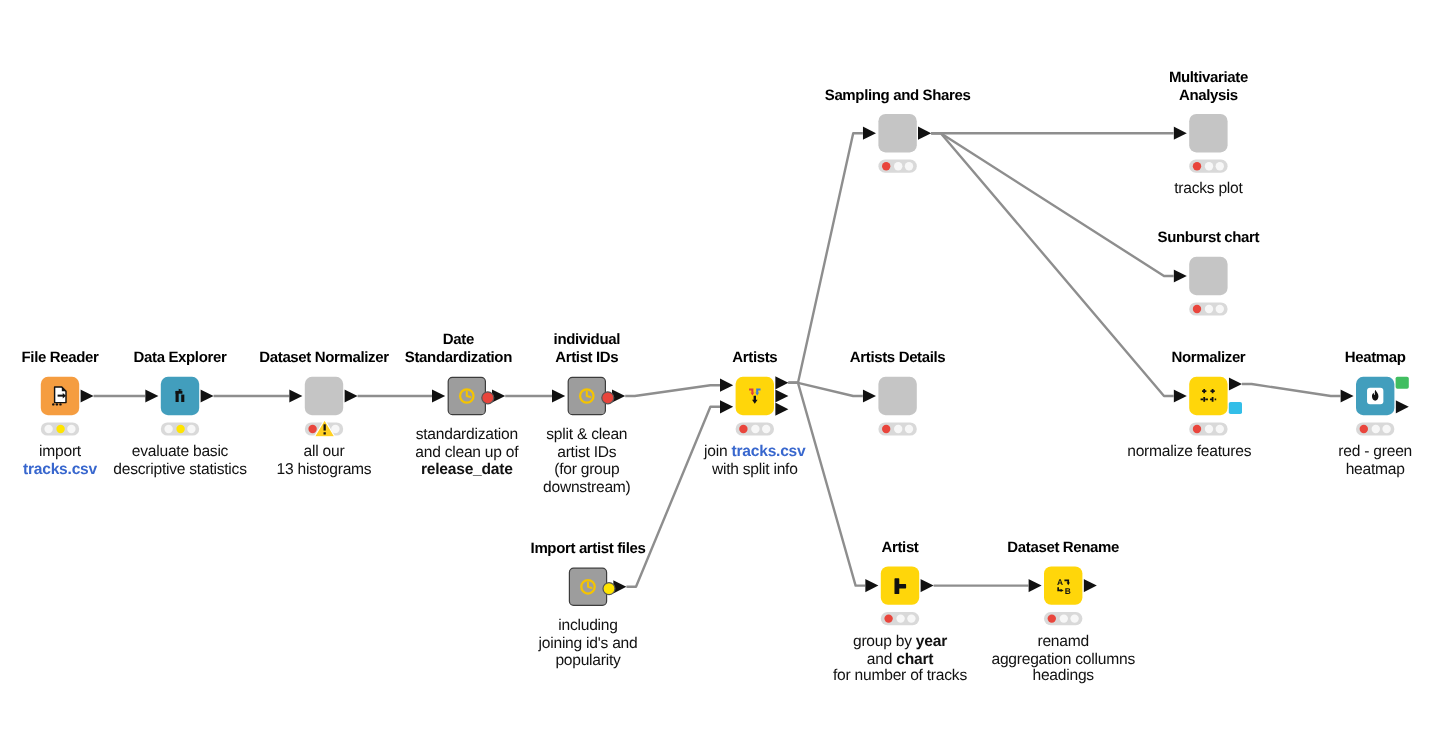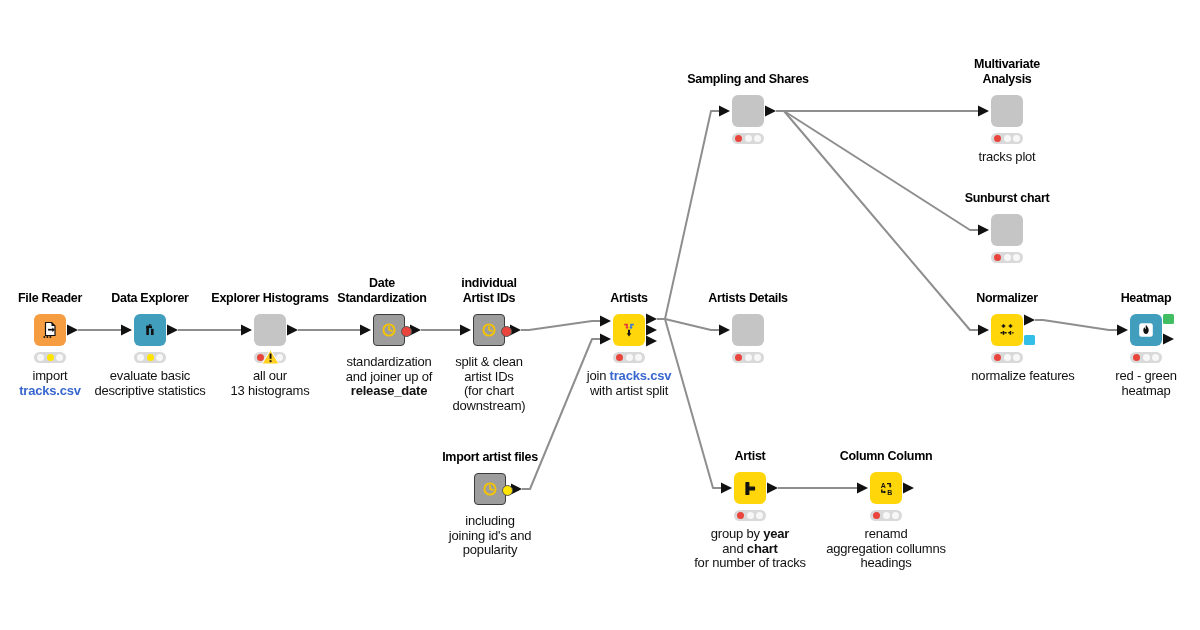--- a/index.html
+++ b/index.html
@@ -104,21 +104,21 @@
       <div class="light" style="left: 134px; top: 352px; background: rgb(217, 217, 217);">
         <i style="background: rgb(247, 247, 247);"></i>
         <i style="background: rgb(255, 228, 0);"></i>
         <i style="background: rgb(247, 247, 247);"></i>
       </div>
       <div class="annot" style="left: 55px; top: 369px;">
         <div><span>evaluate basic</span></div>
         <div><span>descriptive statistics</span></div>
       </div>
       <div class="title" style="left: 180px; top: 291px;">
-        <div>Explorer Histograms</div>
+        <div>Dataset Normalizer</div>
       </div>
       <div class="node" style="left: 254px; top: 314px; background: rgb(197, 197, 197);"></div>
       <span class="port" style="left: 241px; top: 324px;"><svg width="12" height="12" viewBox="0 0 12 12">
           <polygon points="0,0.5 11,6 0,11.5" fill="#111"></polygon>
         </svg></span>
       <span class="port" style="left: 287px; top: 324px;"><svg width="12" height="12" viewBox="0 0 12 12">
           <polygon points="0,0.5 11,6 0,11.5" fill="#111"></polygon>
         </svg></span>
       <div class="light" style="left: 254px; top: 352px; background: rgb(217, 217, 217);">
         <i style="background: rgb(233, 69, 60);"></i>
@@ -146,21 +146,21 @@
       </div>
       <span class="port" style="left: 360px; top: 324px;"><svg width="12" height="12" viewBox="0 0 12 12">
           <polygon points="0,0.5 11,6 0,11.5" fill="#111"></polygon>
         </svg></span>
       <span class="port" style="left: 410px; top: 324px;"><svg width="12" height="12" viewBox="0 0 12 12">
           <polygon points="0,0.5 11,6 0,11.5" fill="#111"></polygon>
         </svg></span>
       <span class="dot" style="left: 400.5px; top: 325.5px; background: rgb(233, 69, 60); border: 0.5px solid rgb(85, 85, 85);"></span>
       <div class="annot" style="left: 294px; top: 355px;">
         <div><span>standardization</span></div>
-        <div><span>and joiner up of</span></div>
+        <div><span>and clean up of</span></div>
         <div><span class="b">release_date</span></div>
       </div>
       <div class="title" style="left: 399px; top: 276px;">
         <div>individual</div>
         <div>Artist IDs</div>
       </div>
       <div class="node component" style="left: 473px; top: 314px; background: rgb(157, 157, 157);">
         <span style="line-height: 0;"><svg width="20" height="20" viewBox="0 0 20 20">
             <circle cx="10" cy="10" r="5.6" fill="none" stroke="#F5C400" stroke-width="1.9"></circle>
             <path d="M10,10 L10,6.5 M10,10 L12.9,10.9" stroke="#F5C400" stroke-width="1.7" stroke-linecap="round"></path>
@@ -169,21 +169,21 @@
       <span class="port" style="left: 460px; top: 324px;"><svg width="12" height="12" viewBox="0 0 12 12">
           <polygon points="0,0.5 11,6 0,11.5" fill="#111"></polygon>
         </svg></span>
       <span class="port" style="left: 510px; top: 324px;"><svg width="12" height="12" viewBox="0 0 12 12">
           <polygon points="0,0.5 11,6 0,11.5" fill="#111"></polygon>
         </svg></span>
       <span class="dot" style="left: 500.5px; top: 325.5px; background: rgb(233, 69, 60); border: 0.5px solid rgb(85, 85, 85);"></span>
       <div class="annot" style="left: 394px; top: 355px;">
         <div><span>split &amp; clean</span></div>
         <div><span>artist IDs</span></div>
-        <div><span>(for chart</span></div>
+        <div><span>(for group</span></div>
         <div><span>downstream)</span></div>
       </div>
       <div class="title" style="left: 400px; top: 450px;">
         <div>Import artist files</div>
       </div>
       <div class="node component" style="left: 474px; top: 473px; background: rgb(157, 157, 157);">
         <span style="line-height: 0;"><svg width="20" height="20" viewBox="0 0 20 20">
             <circle cx="10" cy="10" r="5.6" fill="none" stroke="#F5C400" stroke-width="1.9"></circle>
             <path d="M10,10 L10,6.5 M10,10 L12.9,10.9" stroke="#F5C400" stroke-width="1.7" stroke-linecap="round"></path>
           </svg></span>
@@ -225,21 +225,21 @@
       <span class="port" style="left: 646px; top: 335px;"><svg width="12" height="12" viewBox="0 0 12 12">
           <polygon points="0,0.5 11,6 0,11.5" fill="#111"></polygon>
         </svg></span>
       <div class="light" style="left: 613px; top: 352px; background: rgb(217, 217, 217);">
         <i style="background: rgb(233, 69, 60);"></i>
         <i style="background: rgb(247, 247, 247);"></i>
         <i style="background: rgb(247, 247, 247);"></i>
       </div>
       <div class="annot" style="left: 534px; top: 369px;">
         <div><span>join </span><span class="b link" style="color: rgb(56, 103, 206);">tracks.csv</span></div>
-        <div><span>with artist split</span></div>
+        <div><span>with split info</span></div>
       </div>
       <div class="title" style="left: 658px; top: 291px;">
         <div>Artists Details</div>
       </div>
       <div class="node" style="left: 732px; top: 314px; background: rgb(197, 197, 197);"></div>
       <span class="port" style="left: 719px; top: 324px;"><svg width="12" height="12" viewBox="0 0 12 12">
           <polygon points="0,0.5 11,6 0,11.5" fill="#111"></polygon>
         </svg></span>
       <div class="light" style="left: 732px; top: 352px; background: rgb(217, 217, 217);">
         <i style="background: rgb(233, 69, 60);"></i>
@@ -304,21 +304,21 @@
         </svg></span>
       <span class="port" style="left: 1024px; top: 314px;"><svg width="12" height="12" viewBox="0 0 12 12">
           <polygon points="0,0.5 11,6 0,11.5" fill="#111"></polygon>
         </svg></span>
       <span class="sq" style="left: 1024px; top: 335px; background: rgb(51, 190, 232);"></span>
       <div class="light" style="left: 991px; top: 352px; background: rgb(217, 217, 217);">
         <i style="background: rgb(233, 69, 60);"></i>
         <i style="background: rgb(247, 247, 247);"></i>
         <i style="background: rgb(247, 247, 247);"></i>
       </div>
-      <div class="annot" style="left: 928px; top: 369px; text-align: center;">
+      <div class="annot" style="left: 896px; top: 369px; text-align: center;">
         <div><span>normalize features</span></div>
       </div>
       <div class="title" style="left: 1056px; top: 291px;">
         <div>Heatmap</div>
       </div>
       <div class="node" style="left: 1130px; top: 314px; background: rgb(66, 158, 189);">
         <span style="line-height: 0;"><svg width="20" height="20" viewBox="0 0 20 20">
             <rect x="3.2" y="3.2" width="13.6" height="13.6" rx="2.5" fill="#ffffff"></rect>
             <path d="M10,4.8 C11,6.6 12.7,7.7 12.7,10.2 C12.7,12.4 11.4,13.9 10,13.9 C8.6,13.9 7.3,12.4 7.3,10.2 C7.3,9 7.8,8 8.7,7.3 C8.8,8.3 9.2,8.9 9.9,9.3 C9.5,7.7 9.6,6.3 10,4.8 Z" fill="#111"></path>
           </svg></span>
@@ -357,21 +357,21 @@
         <i style="background: rgb(233, 69, 60);"></i>
         <i style="background: rgb(247, 247, 247);"></i>
         <i style="background: rgb(247, 247, 247);"></i>
       </div>
       <div class="annot" style="left: 655px; top: 527px;">
         <div><span>group by </span><span class="b">year</span></div>
         <div><span>and </span><span class="b">chart</span></div>
         <div><span>for number of tracks</span></div>
       </div>
       <div class="title" style="left: 796px; top: 449px;">
-        <div>Column Column</div>
+        <div>Dataset Rename</div>
       </div>
       <div class="node" style="left: 870px; top: 472px; background: rgb(255, 214, 10);">
         <span style="line-height: 0;"><svg width="18" height="18" viewBox="0 0 18 18">
             <text x="3.8" y="8.6" font-size="7" font-weight="bold" fill="#111" font-family="Liberation Sans, sans-serif">A</text>
             <path d="M10,4.6 h3.2 v2.2" fill="none" stroke="#111" stroke-width="1.4"></path>
             <path d="M11.8,6.4 L13.2,8.8 L14.6,6.4 z" fill="#111"></path>
             <path d="M4.8,10.4 v2.6 h2.4" fill="none" stroke="#111" stroke-width="1.4"></path>
             <path d="M6.9,11.6 L9.3,13 L6.9,14.4 z" fill="#111"></path>
             <text x="10.2" y="16.2" font-size="7" font-weight="bold" fill="#111" font-family="Liberation Sans, sans-serif">B</text>
           </svg></span>

